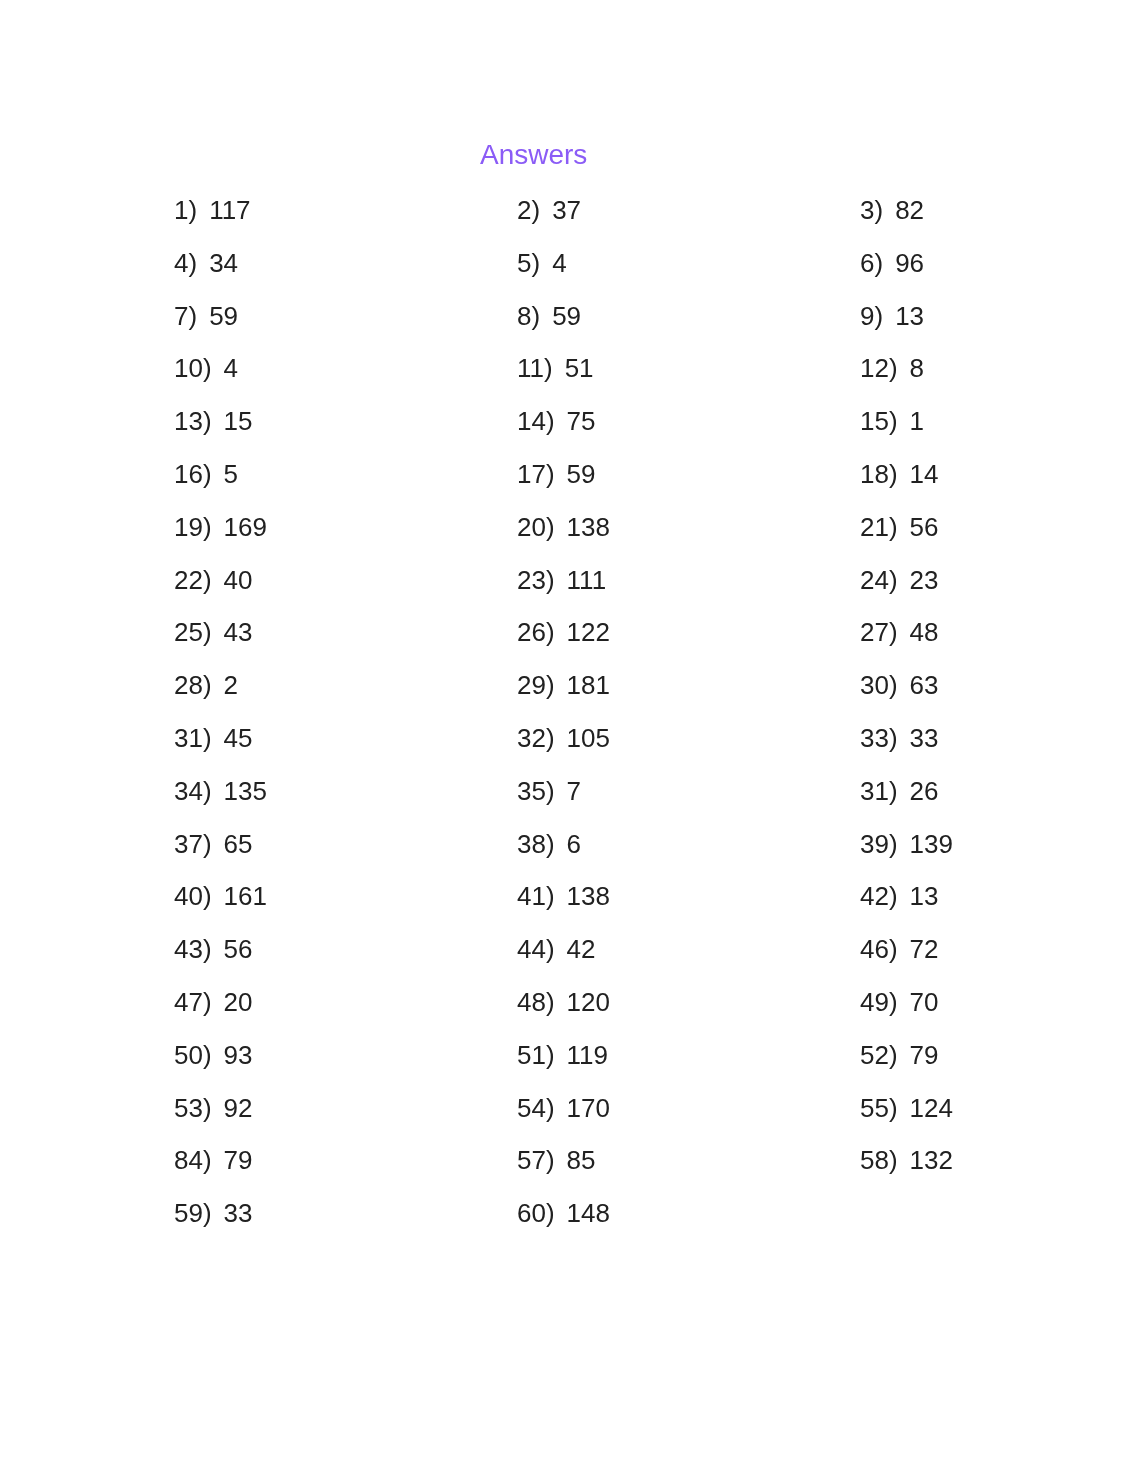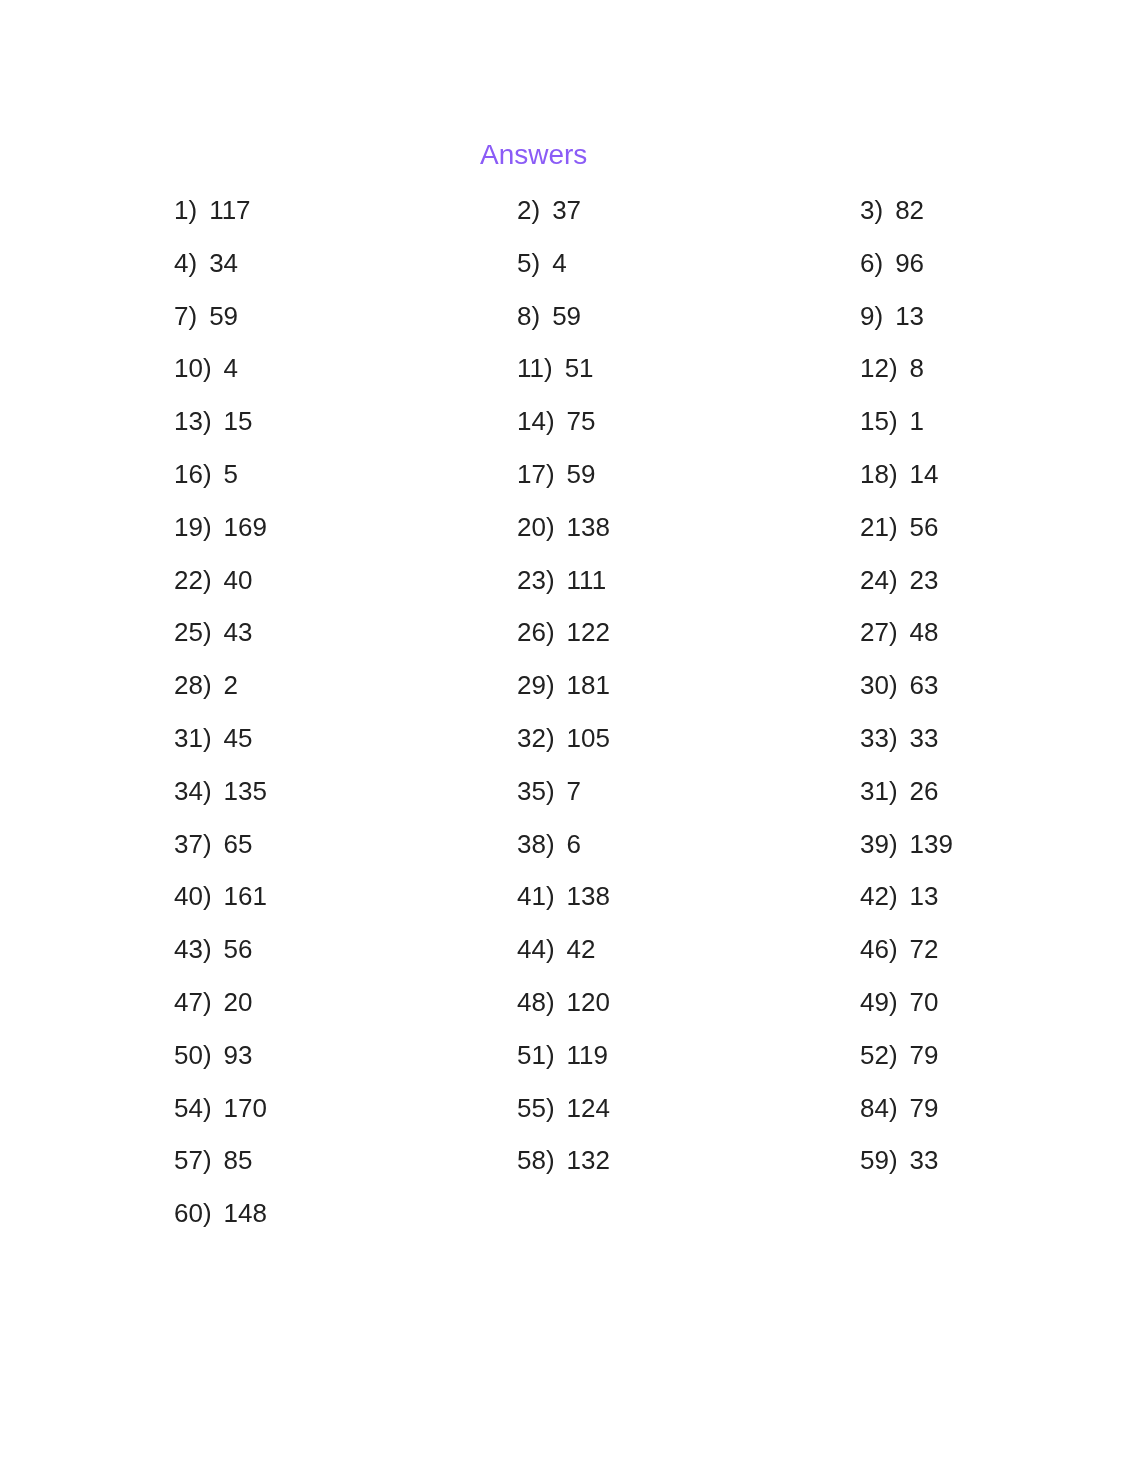--- a/index.html
+++ b/index.html
@@ -249,20 +249,23 @@
   </div>
 
   <div class="answer">
     <span class="n">51)</span><span class="v">119</span>
   </div>
 
   <div class="answer">
     <span class="n">52)</span><span class="v">79</span>
   </div>
 
+  <div class="answer">
+    <span class="n">53)</span><span class="v">92</span>
+  </div>
 
   <div class="answer">
     <span class="n">54)</span><span class="v">170</span>
   </div>
 
   <div class="answer">
     <span class="n">55)</span><span class="v">124</span>
   </div>
 
   <div class="answer">

